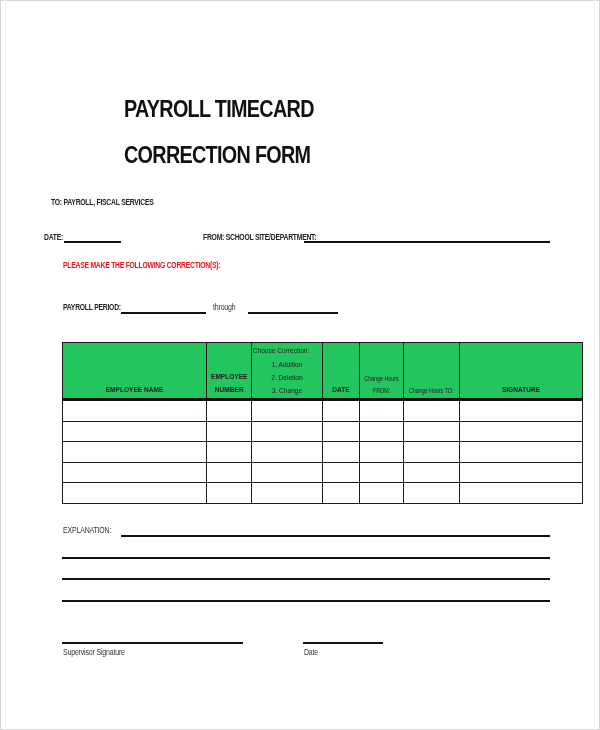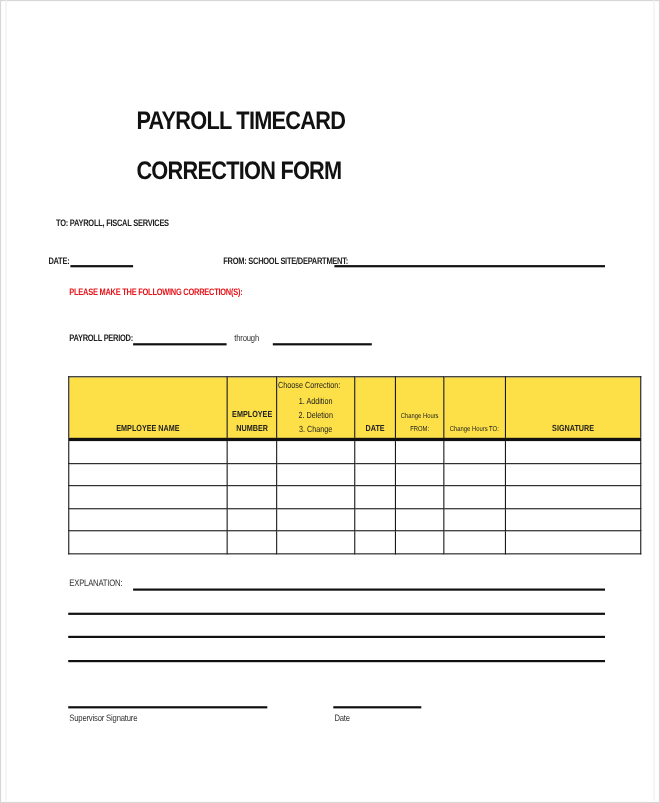--- a/index.html
+++ b/index.html
@@ -7,21 +7,21 @@
   .page-frame{position:absolute;left:0;top:0;width:598px;height:728px;border:1px solid #d6d6d6;}
   .page-inner{position:absolute;left:5px;top:0;width:588px;height:728px;border-left:1px solid #eee;border-right:1px solid #eee;}
   .abs{position:absolute;}
   .title{font-family:"Liberation Sans",sans-serif;font-weight:bold;font-size:23px;letter-spacing:-0.8px;color:#111;transform:scaleX(0.86);transform-origin:left top;white-space:nowrap;}
   .lbl{font-size:8.5px;font-weight:bold;letter-spacing:-0.3px;transform:scaleX(0.8);transform-origin:left top;white-space:nowrap;color:#222;}
   .lbl-norm{font-size:8.5px;letter-spacing:-0.2px;transform:scaleX(0.82);transform-origin:left top;white-space:nowrap;color:#333;}
   .red{color:#e8141b;}
   .line{position:absolute;height:2px;background:#111;}
   table.grid{position:absolute;left:62px;top:342px;border-collapse:collapse;table-layout:fixed;}
   table.grid td,table.grid th{border:1.5px solid #1a1a1a;padding:0;}
-  table.grid th{background:#fde047;font-weight:bold;vertical-align:bottom;height:55px;font-size:8px;text-align:center;}
+  table.grid th{background:#22c55e;font-weight:bold;vertical-align:bottom;height:55px;font-size:8px;text-align:center;}
   table.grid tr.hdr{border-bottom:3px solid #111;}
   table.grid td{height:19.5px;background:#fff;}
   .hcell{display:block;transform:scaleX(0.82);transform-origin:center bottom;white-space:nowrap;line-height:14px;padding-bottom:1px;color:#222;}
   .hsmall{font-weight:normal;font-size:6.5px;line-height:12px;}
   .choose{font-weight:normal;font-size:8px;text-align:center;}
   .choose .first{text-align:left;padding-left:1px;}
 </style>
 </head>
 <body>
 

